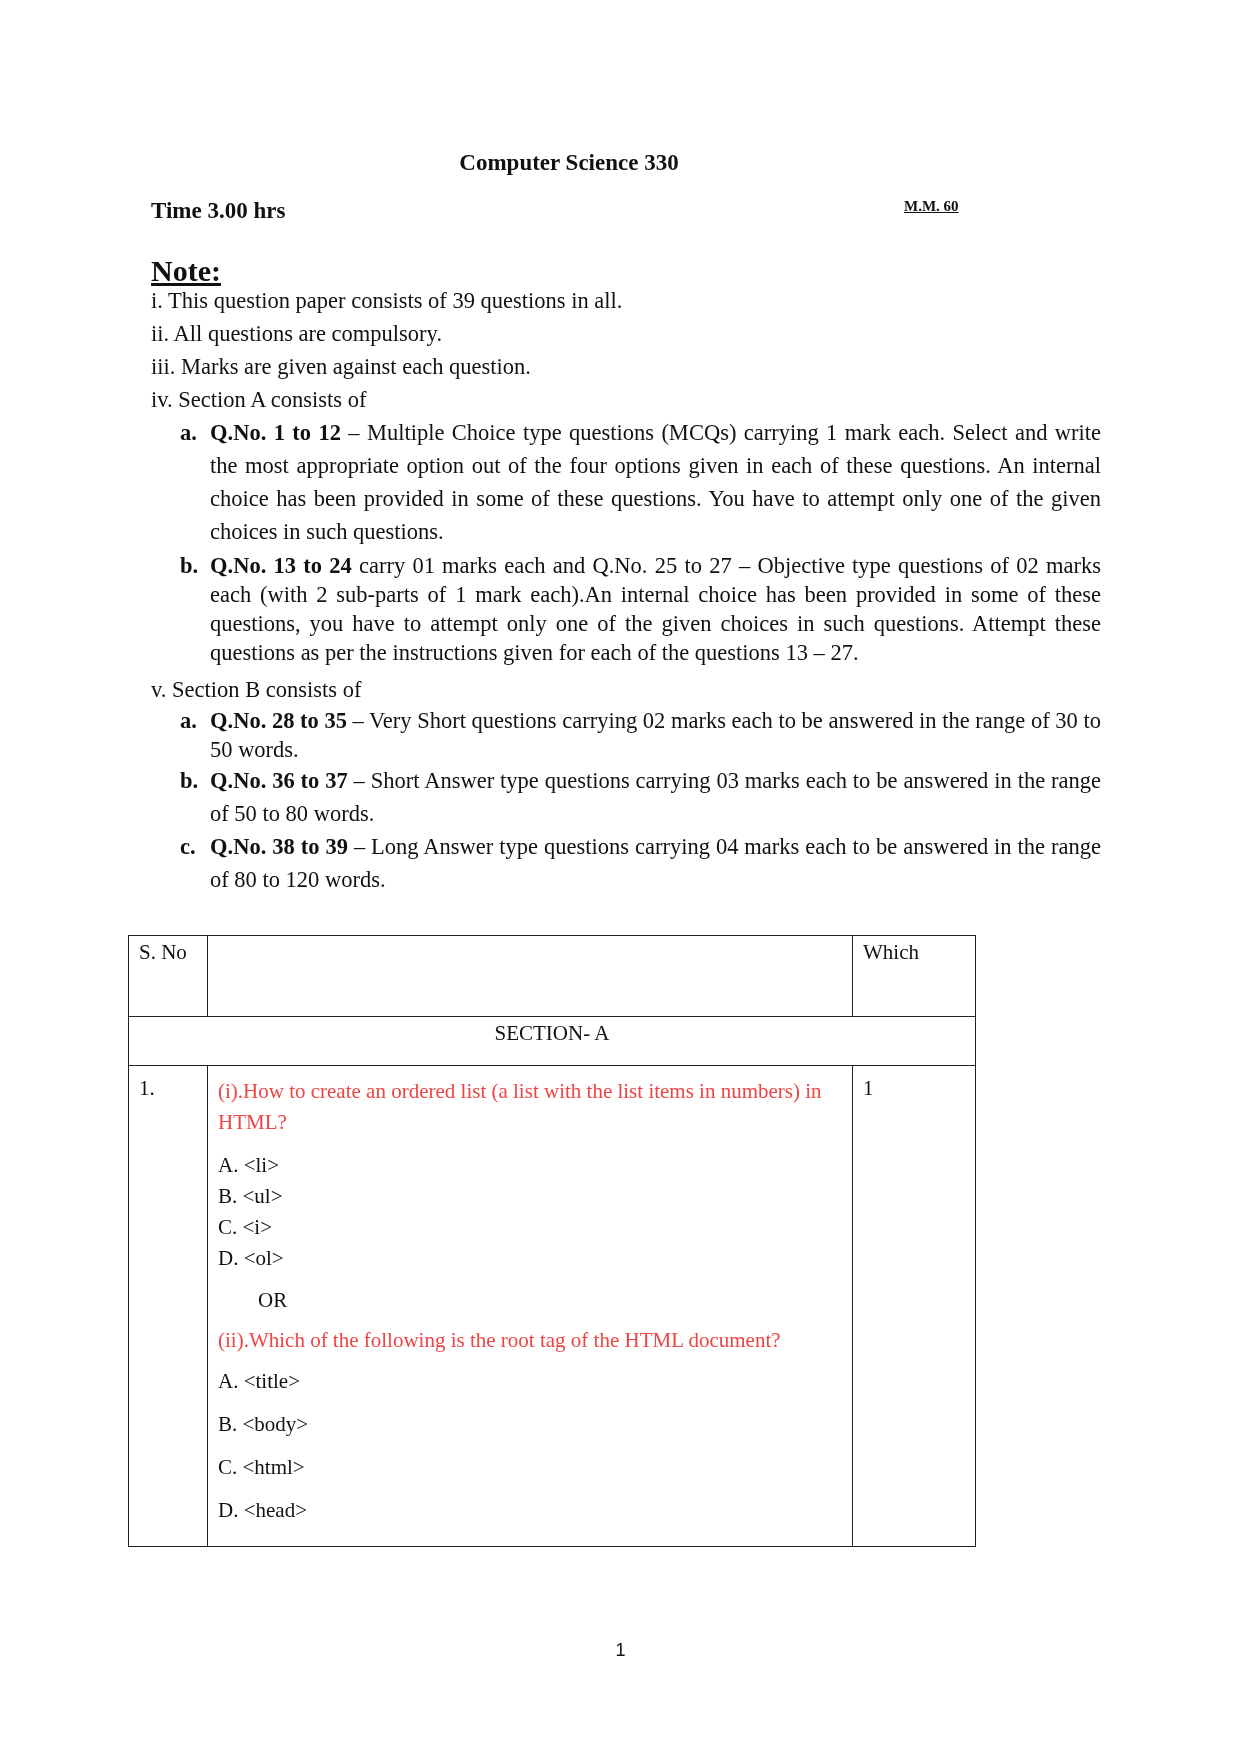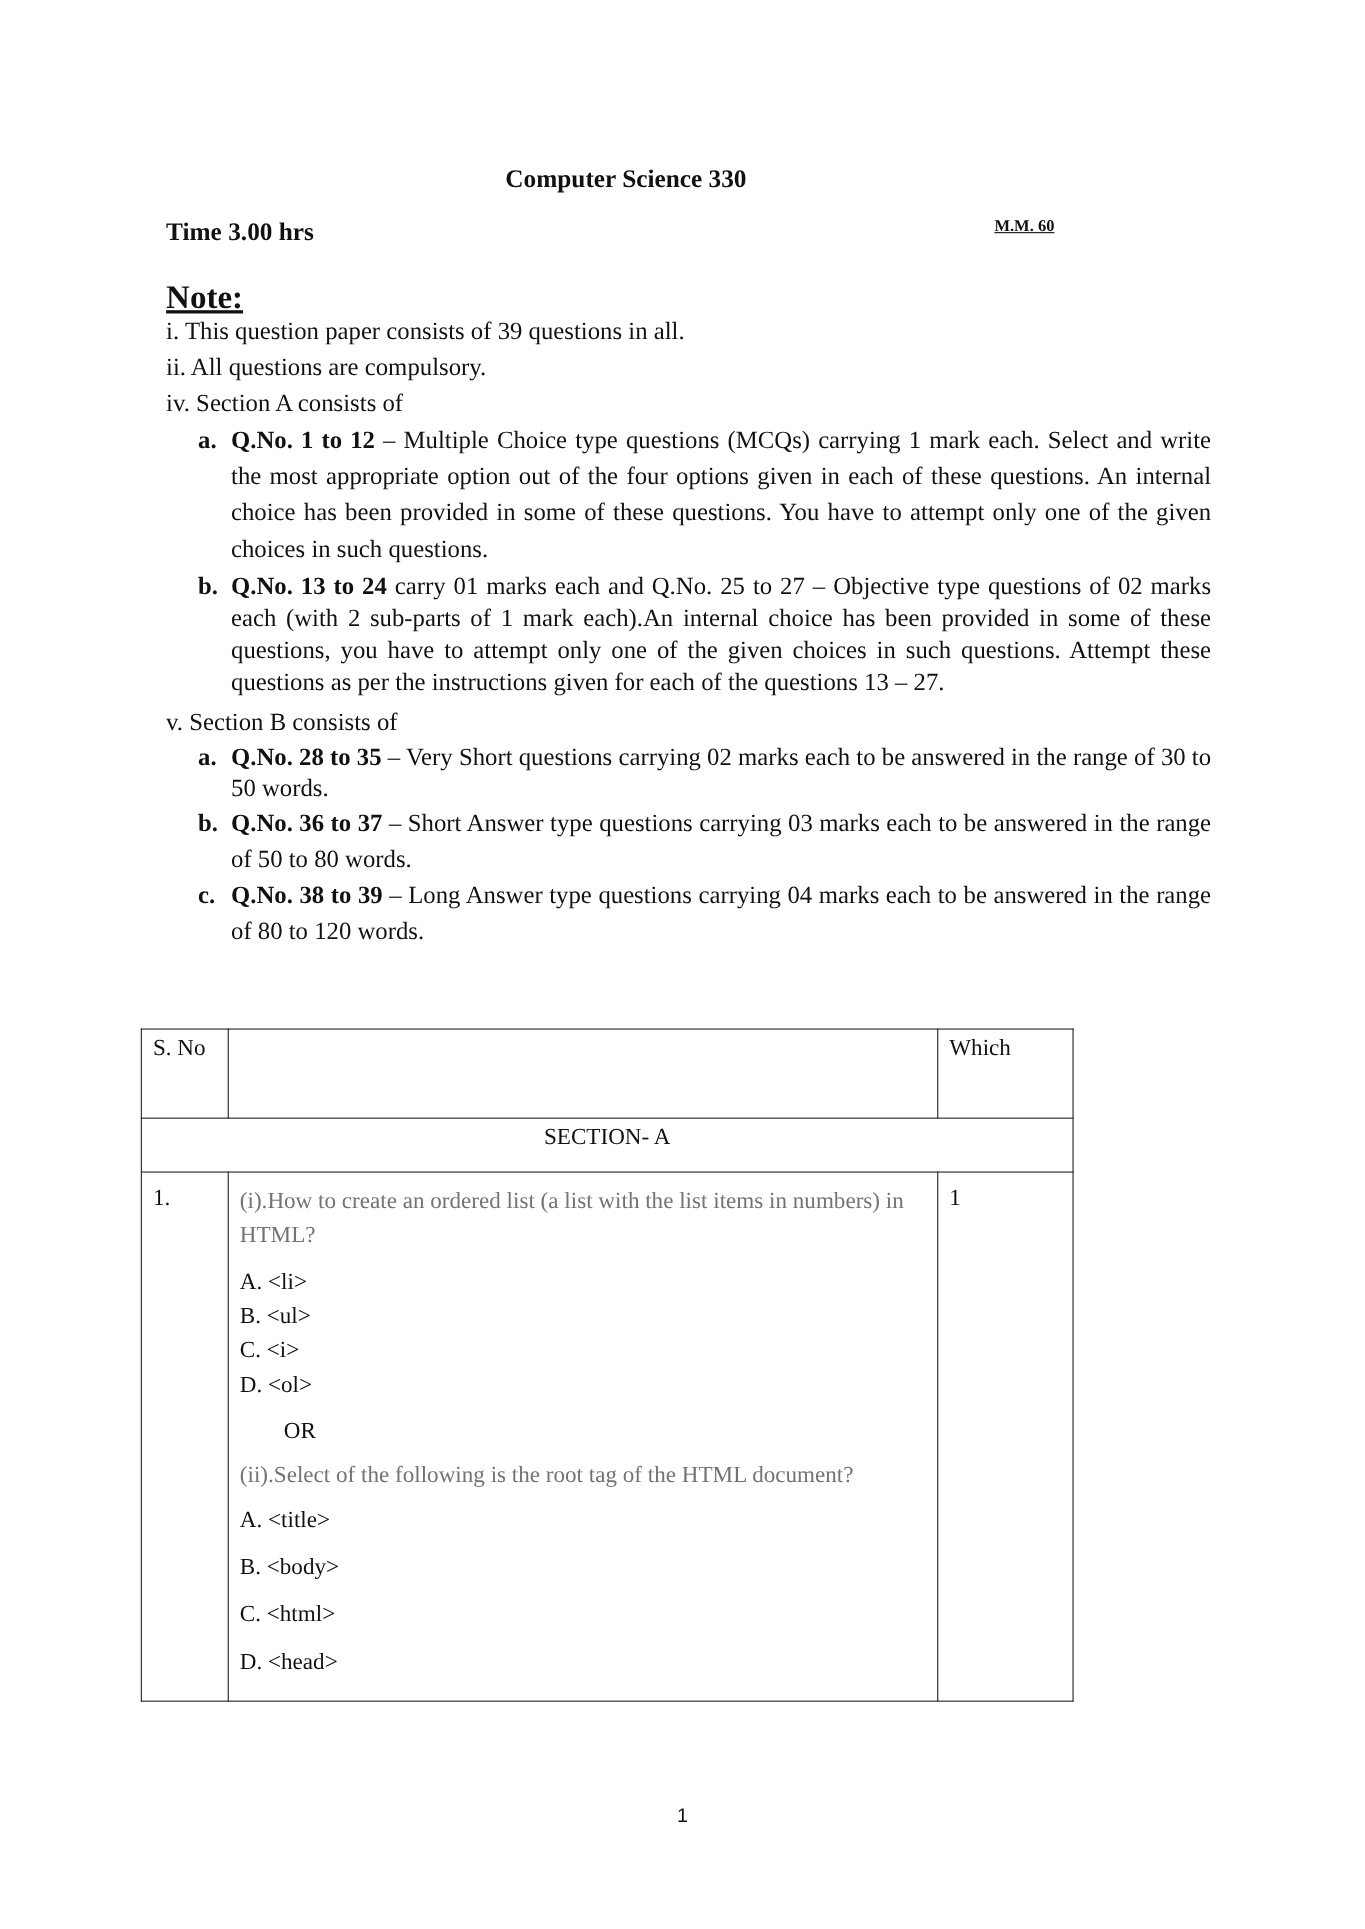--- a/index.html
+++ b/index.html
@@ -15,37 +15,38 @@
   .sub .lbl { position:absolute; left:29px; top:0; font-weight:bold; }
   .sub b { font-weight:bold; }
   .subA { line-height:33px; }
   .subB { line-height:29px; margin-top:0; }
   table.q { position:absolute; left:128px; top:935px; width:848px; border-collapse:collapse; font-size:21px; }
   table.q td { border:1.5px solid #222; vertical-align:top; padding:4px 10px; }
   .c1 { width:58px; }
   .c3 { width:102px; }
   .hdr td { height:72px; }
   .sect td { text-align:center; height:40px; padding-top:8px; }
-  .qtext { color:#737373; line-height:31px;font-family:Liberation Serif, serif; }
+  .qtext { color:#ef4444; line-height:31px;font-family:Liberation Serif, serif; }
   .opt { line-height:31px; }
   .or { margin:14px 0 12px 40px; }
   .opt2 { line-height:43px; }
   .pgnum { left:0; width:1241px; top:1640px; text-align:center; font-family:"Liberation Sans", sans-serif; font-size:18px; }
 </style>
 </head>
 <body>
 
 <div class="abs title">Computer Science 330</div>
 <div class="abs time">Time 3.00 hrs</div>
 <div class="abs mm">M.M. 60</div>
 <div class="abs note">Note:</div>
 
 <div class="abs notes">
   <div class="line">i. This question paper consists of 39 questions in all.</div>
   <div class="line">ii. All questions are compulsory.</div>
+  <div class="line">iii. Marks are given against each question.</div>
   <div class="line">iv. Section A consists of</div>
 
   <div class="sub subA">
     <span class="lbl">a.</span>
     <b>Q.No. 1 to 12</b><span> – Multiple Choice type questions (MCQs) carrying 1 mark each. Select and write the most appropriate option out of the four options given in each of these questions. An internal choice has been provided in some of these questions. You have to attempt only one of the given choices in such questions.</span>
   </div>
   <div class="sub subB" style="margin-top:3px;">
     <span class="lbl">b.</span>
     <b>Q.No. 13 to 24</b><span>  carry 01 marks each and Q.No. 25 to 27 –  Objective type questions of 02 marks each (with 2 sub-parts of 1 mark each).An internal choice has been provided in some of these questions, you have to attempt only one of the given choices in such questions. Attempt these questions as per the instructions given for each of the questions 13 – 27.</span>
   </div>
@@ -80,21 +81,21 @@
     <td class="c1" style="padding-top:10px;">1.</td>
     <td style="padding-top:10px; padding-bottom:14px;">
       <div class="qtext">(i).How to create an ordered list (a list with the list items in numbers) in HTML?</div>
       <div style="margin-top:12px;">
         <div class="opt">A.  &lt;li&gt;</div>
         <div class="opt">B.  &lt;ul&gt;</div>
         <div class="opt">C.  &lt;i&gt;</div>
         <div class="opt">D.  &lt;ol&gt;</div>
       </div>
       <div class="or">OR</div>
-      <div class="qtext">(ii).Select of the following is the root tag of the HTML document?</div>
+      <div class="qtext">(ii).Which of the following is the root tag of the HTML document?</div>
       <div style="margin-top:4px;">
         <div class="opt2">A.  &lt;title&gt;</div>
         <div class="opt2">B.  &lt;body&gt;</div>
         <div class="opt2">C.  &lt;html&gt;</div>
         <div class="opt2">D.  &lt;head&gt;</div>
       </div>
     </td>
     <td class="c3" style="padding-top:10px;">1</td>
   </tr>
 </tbody>

